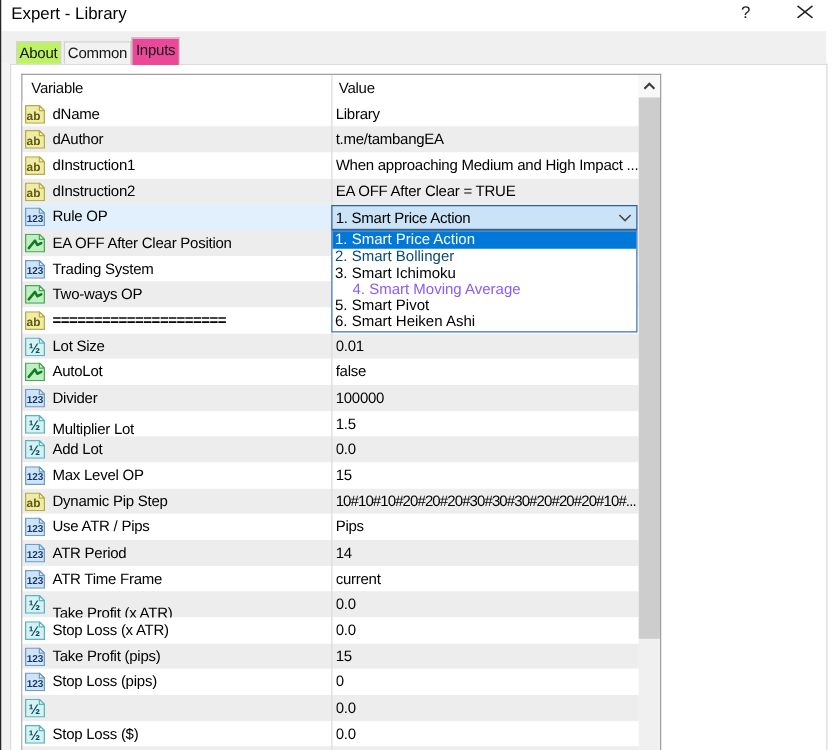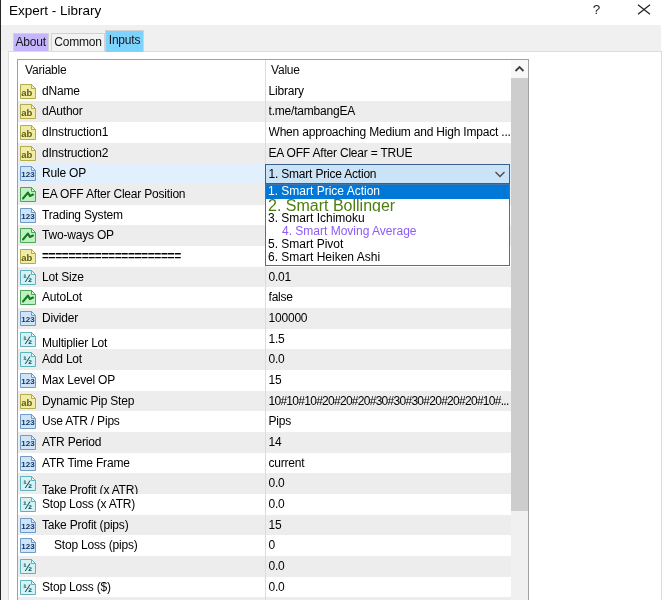--- a/index.html
+++ b/index.html
@@ -11,23 +11,23 @@
 </style></head><body>
 
 <div class="abs" style="left:0;top:0;width:666px;height:25px;background:#fff"></div>
 <div class="abs" style="left:9px;top:0;height:22px;line-height:22px;font-size:13.5px;color:#000">Expert - Library</div>
 <div class="abs" style="left:590px;top:-1px;width:13px;height:21px;line-height:21px;font-size:13.5px;color:#1d1d1d;text-align:center">?</div>
 <svg class="abs" style="left:637px;top:4px" width="14" height="11" viewBox="0 0 14 11">
     <path d="M1,0.7 L13,10.3 M13,0.7 L1,10.3" stroke="#222" stroke-width="1.2" fill="none"></path>
   </svg>
 <div class="abs" style="left:1px;top:25px;width:660px;height:26px;background:#f0f0f0"></div>
 <div class="abs" style="left:8px;top:51px;width:654px;height:549px;background:#fff;border:1px solid #dcdcdc;border-bottom:none;box-sizing:border-box"></div>
-<div class="abs" style="left:12.5px;top:33px;width:36.5px;height:18px;background:#c4b5fd;border:1px solid #d2d2d2;border-bottom:none;box-sizing:border-box;font-size:12px;letter-spacing:-0.2px;color:#161616;text-align:center;line-height:17px">About</div>
+<div class="abs" style="left:12.5px;top:33px;width:36.5px;height:18px;background:#bef264;border:1px solid #d2d2d2;border-bottom:none;box-sizing:border-box;font-size:12px;letter-spacing:-0.2px;color:#161616;text-align:center;line-height:17px">About</div>
 <div class="abs" style="left:51px;top:33px;width:54px;height:18px;background:#f2f2f2;border:1px solid #d2d2d2;border-bottom:none;box-sizing:border-box;font-size:12px;letter-spacing:-0.2px;color:#161616;text-align:center;line-height:17px">Common</div>
-<div class="abs" style="left:105px;top:30px;width:39px;height:22px;background:#7dd3fc;border:1px solid #d2d2d2;border-bottom:none;box-sizing:border-box;font-size:12px;letter-spacing:-0.2px;color:#161616;text-align:center;line-height:19px">Inputs</div>
+<div class="abs" style="left:105px;top:30px;width:39px;height:22px;background:#ec4899;border:1px solid #d2d2d2;border-bottom:none;box-sizing:border-box;font-size:12px;letter-spacing:-0.2px;color:#161616;text-align:center;line-height:19px">Inputs</div>
 <div class="abs" style="left:17px;top:59px;width:512px;height:541px;background:#fff;border:1px solid #a0a0a0;border-bottom:none;box-sizing:border-box"></div>
 <div class="abs" style="left:25px;top:60px;height:21px;line-height:21px;font-size:12px;letter-spacing:-0.2px;color:#0a0a0a">Variable</div>
 <div class="abs" style="left:271px;top:60px;height:21px;line-height:21px;font-size:12px;letter-spacing:-0.2px;color:#0a0a0a">Value</div>
 <div class="abs" style="left:18px;top:80.6px;width:493px;height:20.7px;background:#ffffff"></div>
 <svg class="ric" style="left:20px;top:83.6px" width="16" height="15" viewBox="0 0 16 15">
     <path d="M0.5,0.5 H11.5 L15.5,4.5 V14.5 H0.5 Z" fill="#f1eca5" stroke="#b5ad4a" stroke-width="1"></path>
     <path d="M11.5,0.5 L11.5,4.5 L15.5,4.5 Z" fill="#f7f4c4" stroke="#b5ad4a" stroke-width="1" stroke-linejoin="round"></path>
     <text x="6.8" y="11.8" font-size="9.5" font-weight="bold" fill="#5d5a12" text-anchor="middle" font-family="Liberation Sans, sans-serif">ab</text>
   </svg>
 <div class="rname" style="top:80.6px;height:20.7px;line-height:20.7px;">dName</div>
@@ -194,21 +194,21 @@
     <text x="8" y="11.3" font-size="8" font-weight="bold" fill="#14386b" text-anchor="middle" font-family="Liberation Sans, sans-serif">123</text>
   </svg>
 <div class="rname" style="top:514.7px;height:20.7px;line-height:20.7px;">Take Profit (pips)</div>
 <div class="rval" style="top:514.7px;height:20.7px;line-height:20.7px">15</div>
 <div class="abs" style="left:18px;top:535.3px;width:493px;height:20.7px;background:#ffffff"></div>
 <svg class="ric" style="left:20px;top:538.3px" width="16" height="15" viewBox="0 0 16 15">
     <path d="M0.5,0.5 H11.5 L15.5,4.5 V14.5 H0.5 Z" fill="#cfe4f6" stroke="#6f9cc6" stroke-width="1"></path>
     <path d="M11.5,0.5 L11.5,4.5 L15.5,4.5 Z" fill="#e2effa" stroke="#6f9cc6" stroke-width="1" stroke-linejoin="round"></path>
     <text x="8" y="11.3" font-size="8" font-weight="bold" fill="#14386b" text-anchor="middle" font-family="Liberation Sans, sans-serif">123</text>
   </svg>
-<div class="rname" style="top:535.3px;height:20.7px;line-height:20.7px;margin-left:12px;">Stop Loss (pips)</div>
+<div class="rname" style="top:535.3px;height:20.7px;line-height:20.7px;">Stop Loss (pips)</div>
 <div class="rval" style="top:535.3px;height:20.7px;line-height:20.7px">0</div>
 <div class="abs" style="left:18px;top:556.0px;width:493px;height:20.7px;background:#ededed"></div>
 <svg class="ric" style="left:20px;top:559.0px" width="16" height="15" viewBox="0 0 16 15">
     <path d="M0.5,0.5 H11.5 L15.5,4.5 V14.5 H0.5 Z" fill="#d5f1f3" stroke="#5fb3bf" stroke-width="1"></path>
     <path d="M11.5,0.5 L11.5,4.5 L15.5,4.5 Z" fill="#e6f7f8" stroke="#5fb3bf" stroke-width="1" stroke-linejoin="round"></path>
     <text x="7.5" y="12.2" font-size="11" font-weight="bold" fill="#06525c" text-anchor="middle" font-family="Liberation Sans, sans-serif">½</text>
   </svg>
 <div class="rname" style="top:556.0px;height:20.7px;line-height:20.7px;margin-top:44px;">Take Profit ($)</div>
 <div class="rval" style="top:556.0px;height:20.7px;line-height:20.7px">0.0</div>
 <div class="abs" style="left:18px;top:576.7px;width:493px;height:20.7px;background:#ffffff"></div>
@@ -227,18 +227,18 @@
     <path d="M4.5,11 L8.5,7 L12.5,11" fill="none" stroke="#3f3f3f" stroke-width="1.8"></path>
   </svg>
 <div class="abs" style="left:511px;top:78px;width:17px;height:433px;background:#cdcdcd"></div>
 <div class="abs" style="left:265px;top:163.9px;width:245px;height:20.4px;background:#cbe3f7;border:1px solid #39618f;box-sizing:border-box"></div>
 <div class="abs" style="left:268.5px;top:163.9px;height:20.4px;line-height:20.4px;font-size:12px;letter-spacing:-0.2px;color:#000">1. Smart Price Action</div>
 <svg class="abs" style="left:493px;top:168px" width="14" height="12" viewBox="0 0 14 12">
     <path d="M2.5,4 L7,8.5 L11.5,4" fill="none" stroke="#4a4a4a" stroke-width="1.3"></path>
   </svg>
 <div class="abs" style="left:265px;top:184.4px;width:245px;height:81.2px;background:#fff;border:1px solid #3f74ad;box-sizing:border-box"></div>
 <div class="abs" style="left:266px;top:185.4px;width:243px;height:13.2px;line-height:13.2px;font-size:12px;padding-left:2px;box-sizing:border-box;white-space:nowrap;overflow:hidden;background:#0078d7;color:#fff">1. Smart Price Action</div>
-<div class="abs" style="left:266px;top:198.6px;width:243px;height:13.2px;line-height:13.2px;font-size:16px;padding-left:2px;box-sizing:border-box;white-space:nowrap;overflow:hidden;color:#4d7c0f">2. Smart Bollinger</div>
+<div class="abs" style="left:266px;top:198.6px;width:243px;height:13.2px;line-height:13.2px;font-size:12px;padding-left:2px;box-sizing:border-box;white-space:nowrap;overflow:hidden;color:#0c4a6e">2. Smart Bollinger</div>
 <div class="abs" style="left:266px;top:211.8px;width:243px;height:13.2px;line-height:13.2px;font-size:12px;padding-left:2px;box-sizing:border-box;white-space:nowrap;overflow:hidden;color:#000">3. Smart Ichimoku</div>
 <div class="abs" style="left:266px;top:225.0px;width:243px;height:13.2px;line-height:13.2px;font-size:12px;padding-left:16px;box-sizing:border-box;white-space:nowrap;overflow:hidden;color:#8b5cf6">4. Smart Moving Average</div>
 <div class="abs" style="left:266px;top:238.2px;width:243px;height:13.2px;line-height:13.2px;font-size:12px;padding-left:2px;box-sizing:border-box;white-space:nowrap;overflow:hidden;color:#000">5. Smart Pivot</div>
 <div class="abs" style="left:266px;top:251.4px;width:243px;height:13.2px;line-height:13.2px;font-size:12px;padding-left:2px;box-sizing:border-box;white-space:nowrap;overflow:hidden;color:#000">6. Smart Heiken Ashi</div>
 <div class="abs" style="left:1px;top:51px;width:7px;height:549px;background:#f3f3f3"></div>
 <div class="abs" style="left:0;top:0;width:1px;height:600px;background:#262626"></div>
 </body></html>

